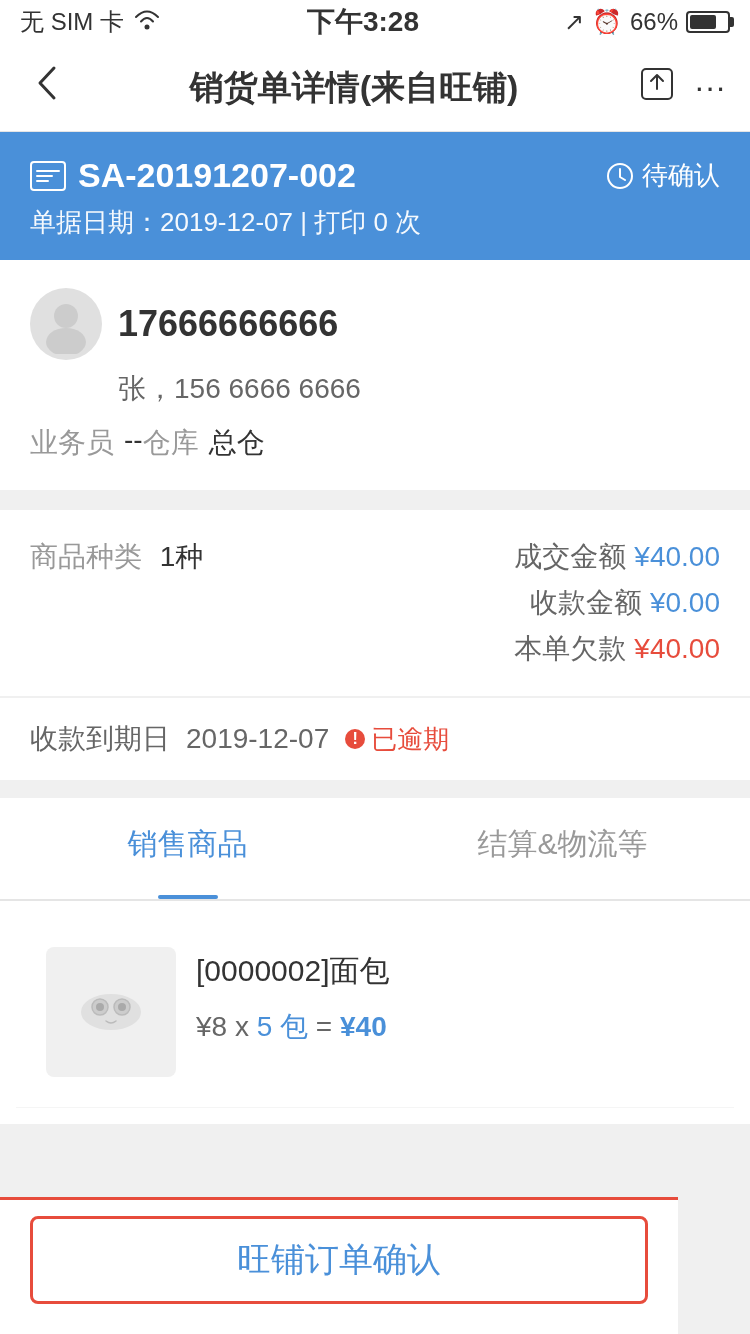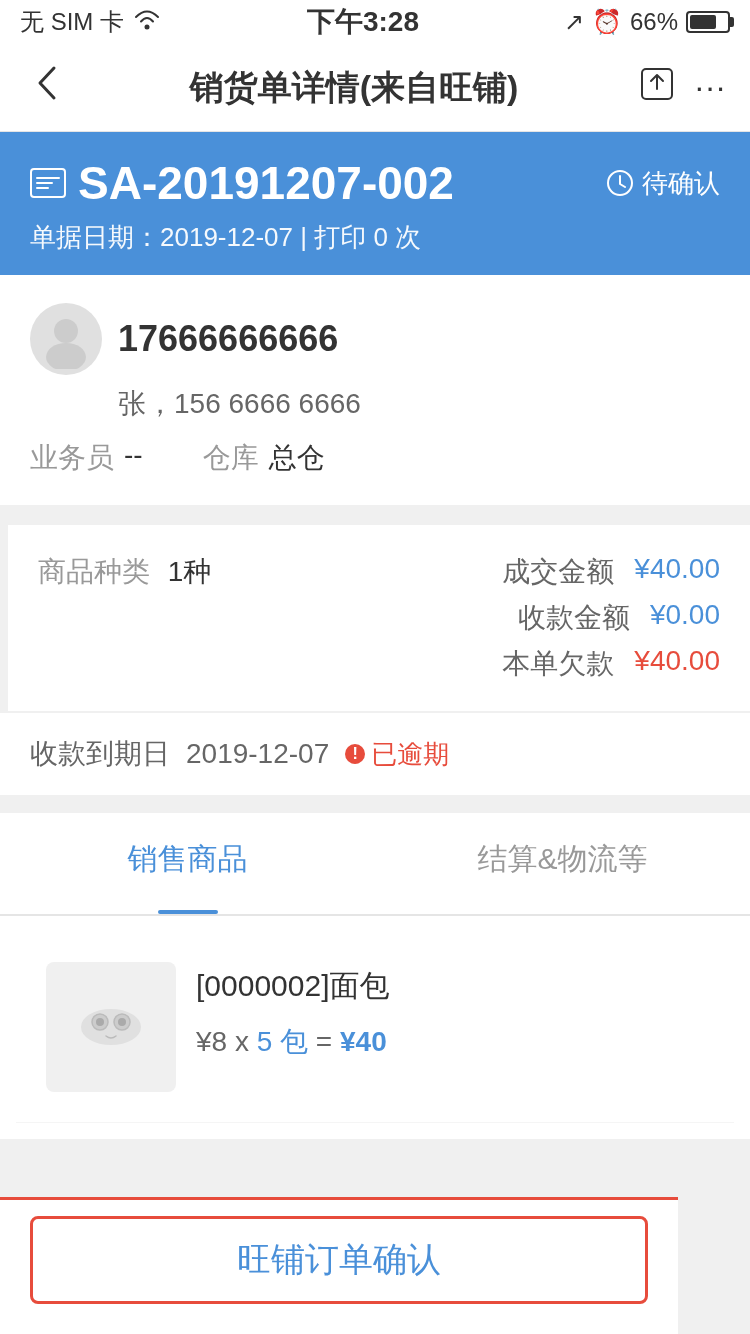--- a/index.html
+++ b/index.html
@@ -98,21 +98,21 @@
       display: flex;
       align-items: center;
       justify-content: space-between;
       margin-bottom: 10px;
     }
     .order-id {
       display: flex;
       align-items: center;
       gap: 12px;
       color: #fff;
-      font-size: 46px;
+      font-size: 34px;
       font-weight: 700;
       text-align: right;
     }
     .order-status {
       display: flex;
       align-items: center;
       gap: 8px;
       color: #fff;
       font-size: 26px;
     }
@@ -150,58 +150,57 @@
       color: #333;
     }
     .customer-name {
       font-size: 28px;
       color: #666;
       margin-bottom: 16px;
       padding-left: 88px;
     }
     .customer-meta {
       display: flex;
-      gap: 60px;
       font-size: 28px;
       color: #666;
     }
     .customer-meta-item {
       display: flex;
       gap: 10px;
     }
     .meta-label { color: #999; }
     .meta-value { color: #333; }
 
     
     .summary-section {
       background: #fff;
       padding: 28px 30px;
       margin-top: 18px;
       border-top: 1px solid #f0f0f0;
       border-bottom: 1px solid #f0f0f0;
       display: flex;
       justify-content: space-between;
       align-items: flex-start;
-      margin-left: 8px;
     }
     .summary-left {
       font-size: 28px;
       color: #666;
     }
     .summary-left-label { color: #999; }
     .summary-left-value { color: #333; margin-left: 10px; }
     .summary-right {
       display: flex;
       flex-direction: column;
       align-items: flex-end;
       gap: 8px;
     }
     .summary-row {
       display: flex;
-      gap: 20px;
+      gap: 8px;
+      align-items: center;
       font-size: 28px;
     }
     .summary-row-label { color: #666; }
     .amount-blue { color: #4A90D9; }
     .amount-red { color: #e74c3c; }
 
     
     .due-date-section {
       background: #fff;
       padding: 22px 30px;

